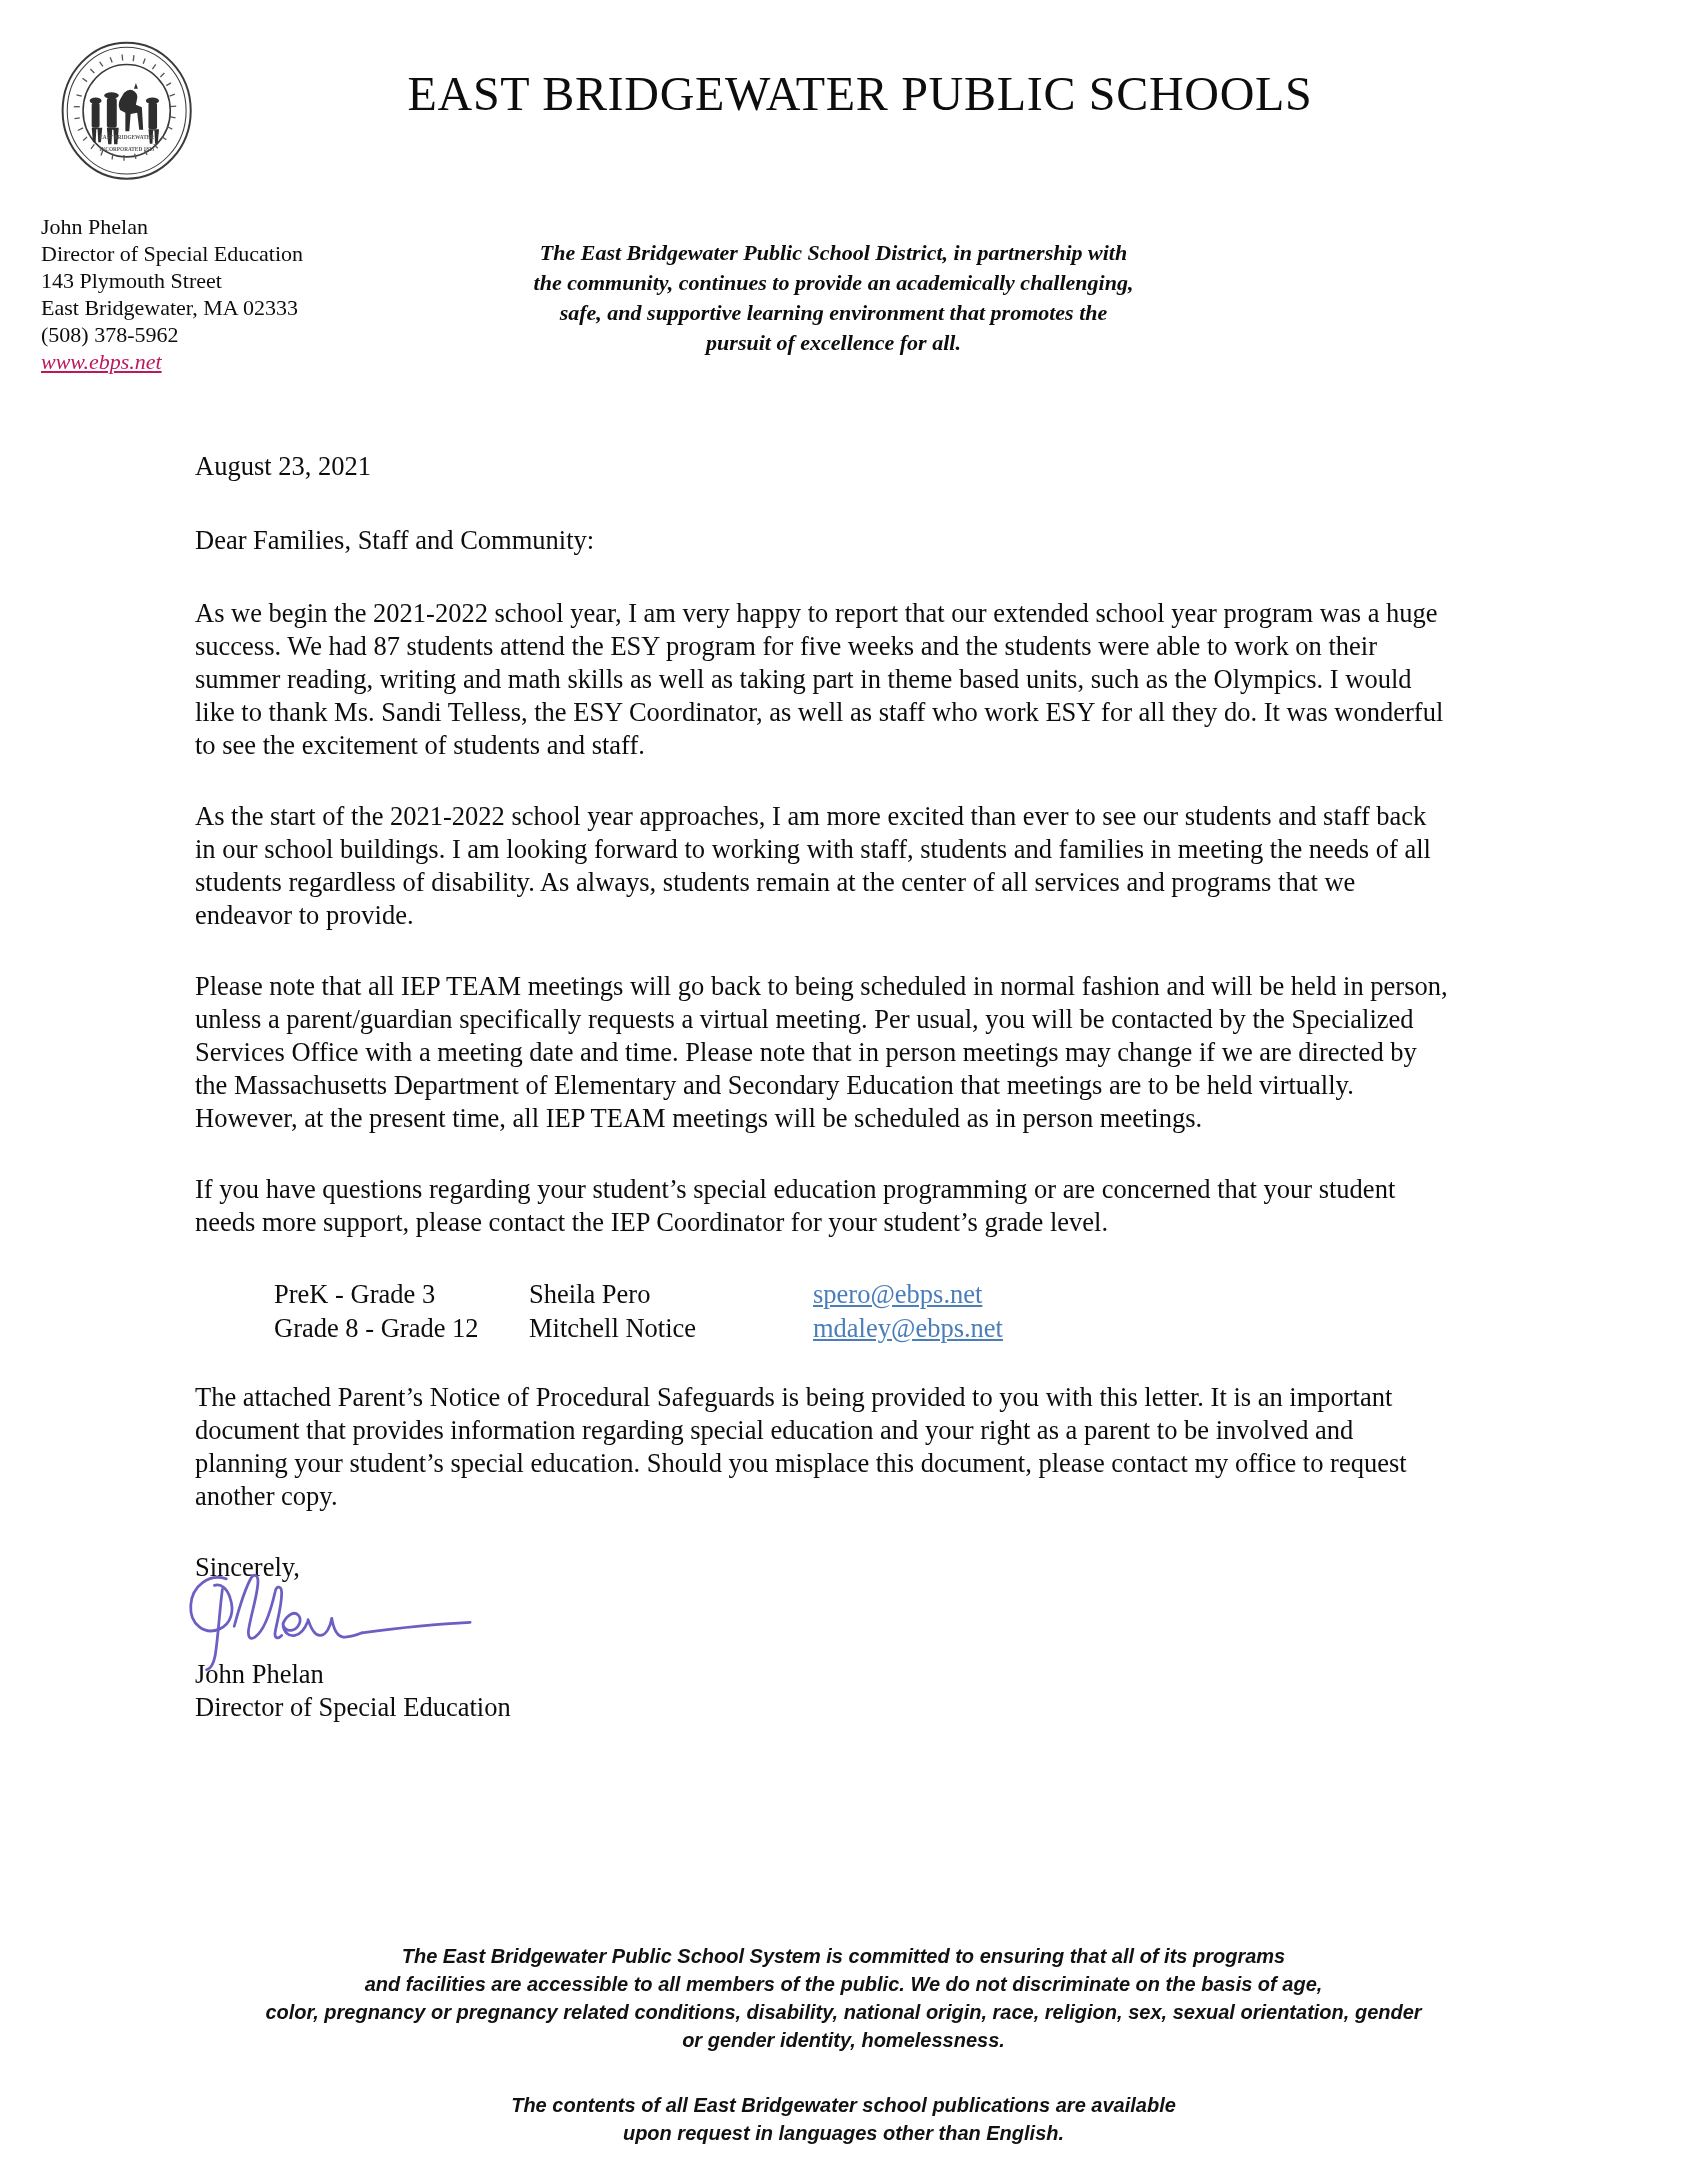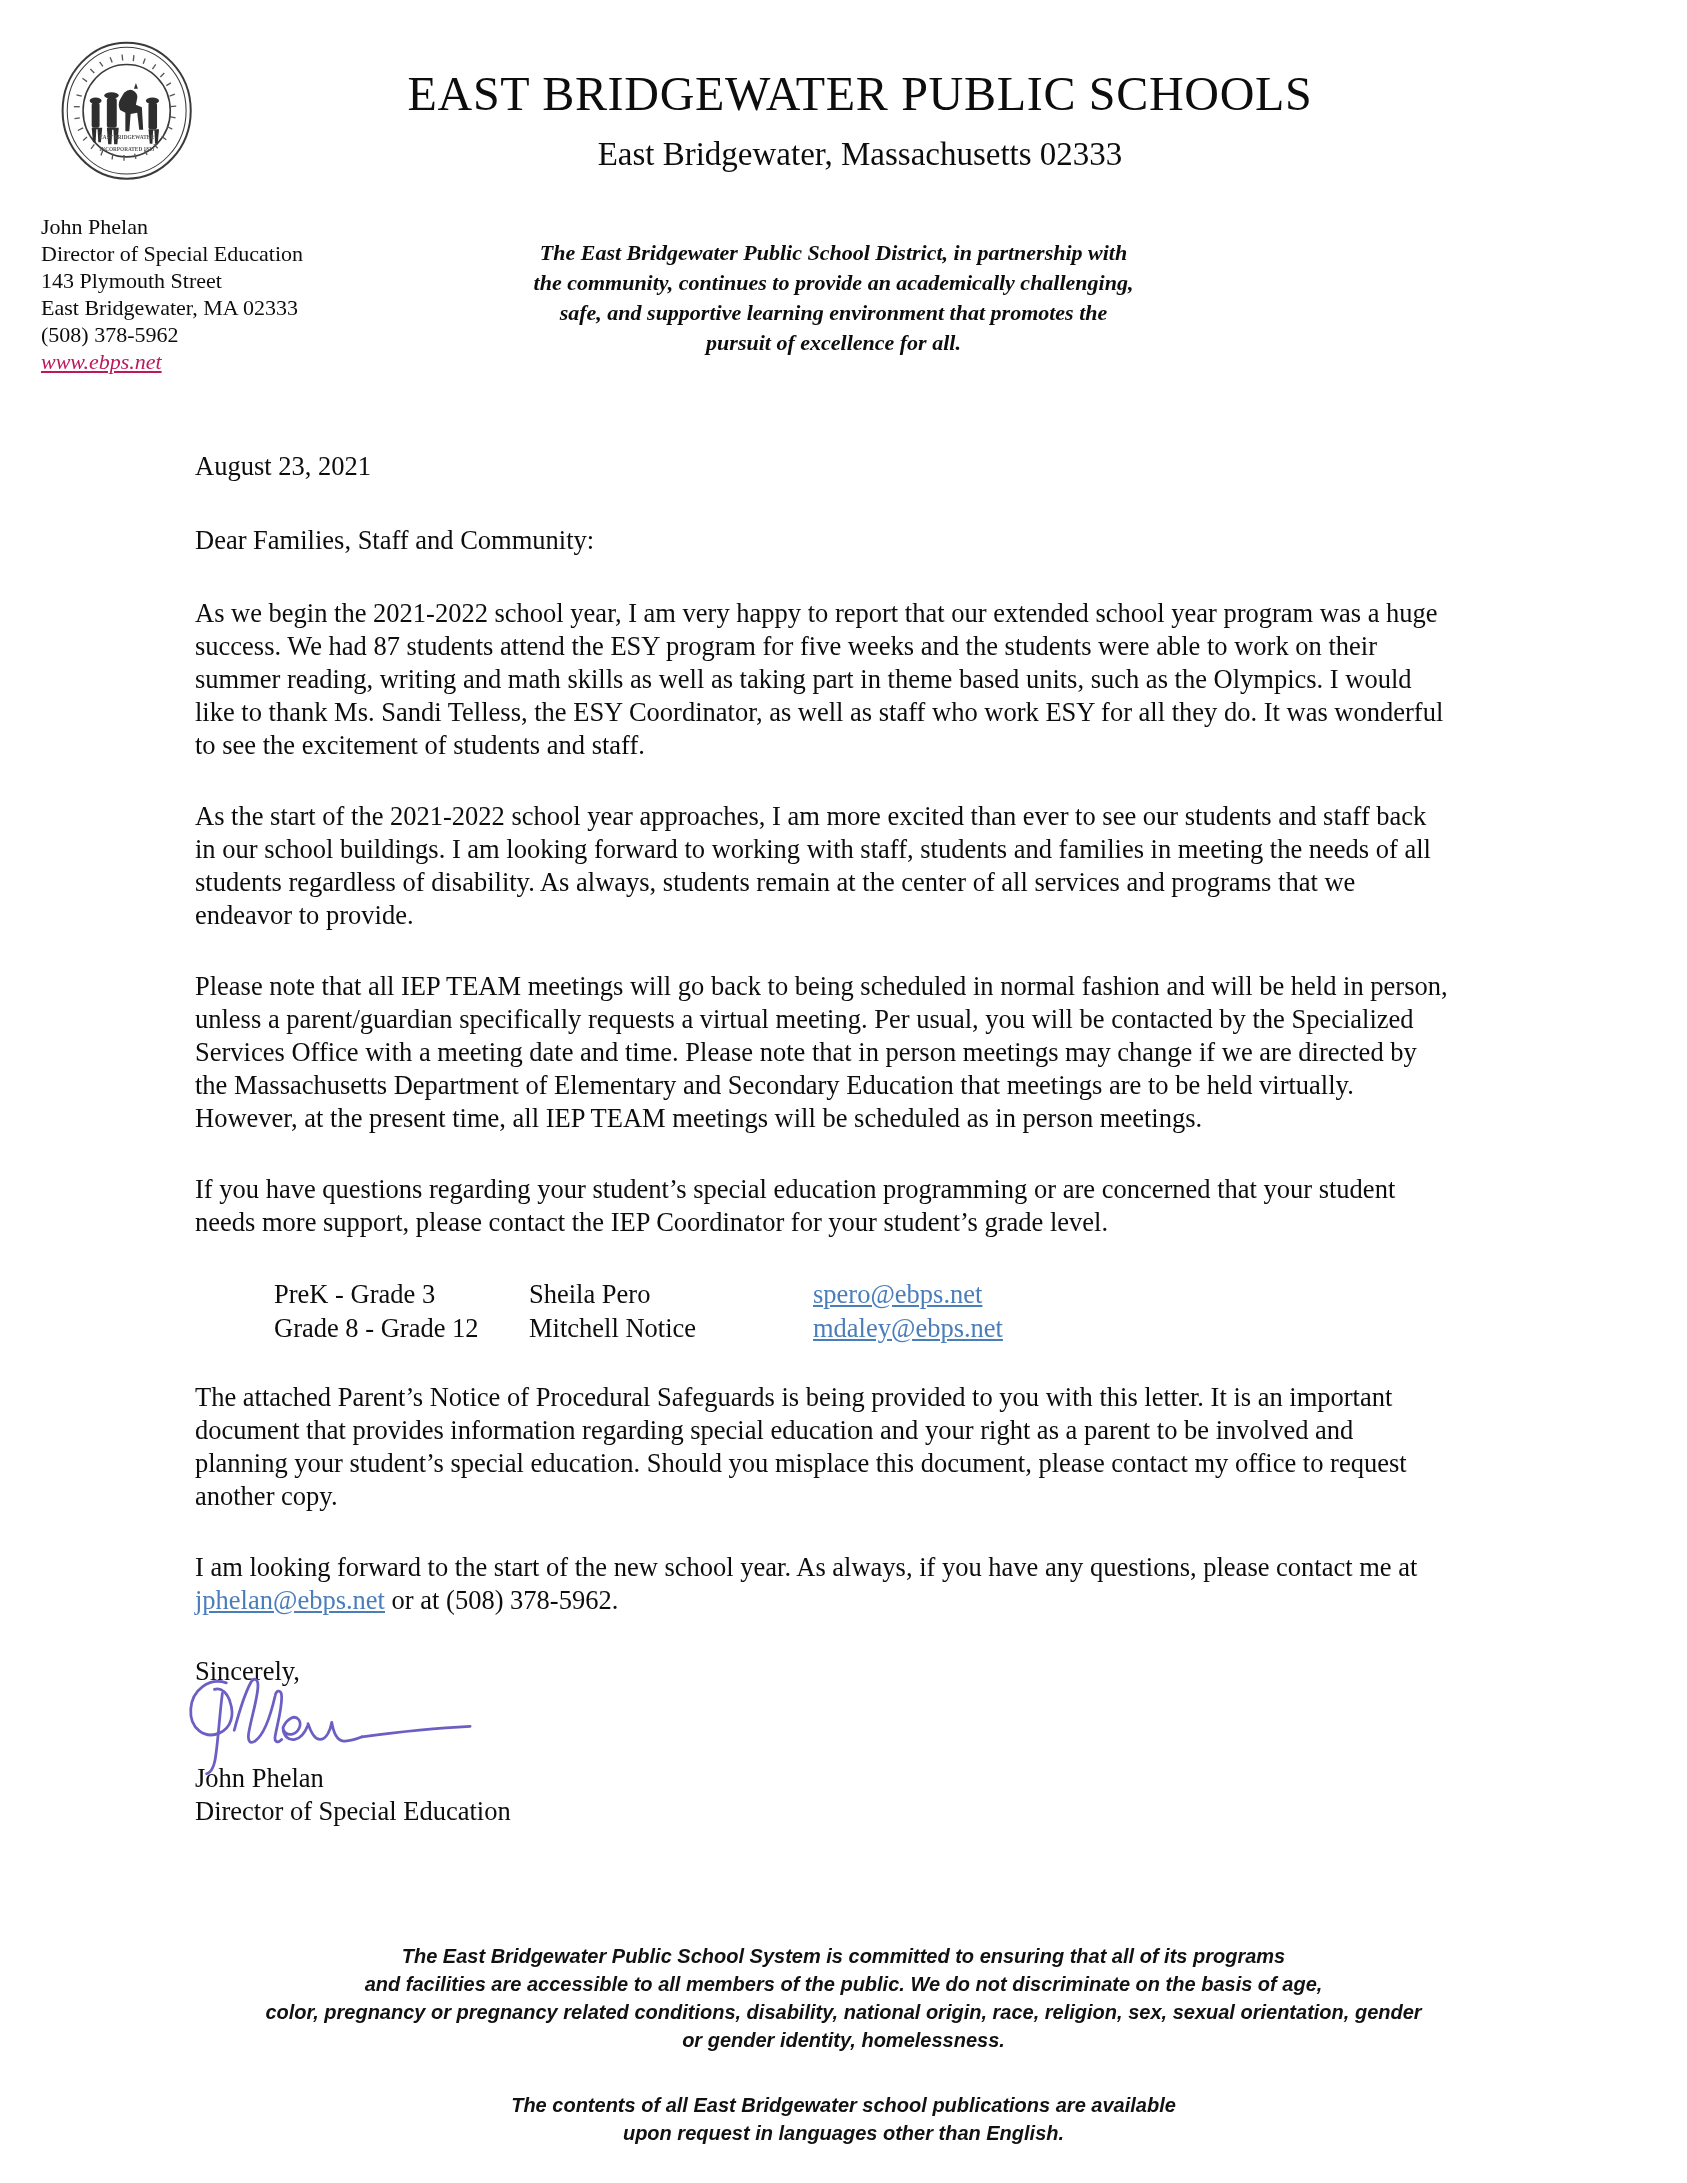--- a/index.html
+++ b/index.html
@@ -213,21 +213,20 @@
       </g>
       <g fill="#555" font-family="'Liberation Serif', serif" font-size="8" font-weight="bold">
         <text x="107" y="150" text-anchor="middle">EAST BRIDGEWATER</text>
         <text x="107" y="168" text-anchor="middle">INCORPORATED 1823</text>
       </g>
     </svg>
   </div>
 
   <div class="org-title">EAST BRIDGEWATER PUBLIC SCHOOLS</div>
 
-  <div class="org-subtitle">East Bridgewater, Massachusetts  02333</div>
 
   <div class="contact-block">
     <div>John Phelan</div>
     <div>Director of Special Education</div>
     <div>143 Plymouth Street</div>
     <div>East Bridgewater, MA  02333</div>
     <div>(508) 378-5962</div>
     <div><span class="weblink">www.ebps.net</span></div>
   </div>
 
@@ -263,21 +262,20 @@
       <tr>
         <td class="col-grade">Grade 8 - Grade 12</td>
         <td class="col-name">Mitchell Notice</td>
         <td class="col-email"><span class="mail-link">mdaley@ebps.net</span></td>
       </tr>
     </tbody>
   </table>
 
   <p class="para">The attached Parent’s Notice of Procedural Safeguards is being provided to you with this letter.  It is an important document that provides information regarding special education and your right as a parent to be involved and planning your student’s special education.  Should you misplace this document, please contact my office to request another copy.</p>
 
-  <p class="para"><span>I am looking forward to the start of the new school year.  As always, if you have any questions, please contact me at </span><span class="mail-link">jphelan@ebps.net</span><span> or at (508) 378-5962.</span></p>
 
   <p class="closing">Sincerely,</p>
 
   <div class="sig-wrap">
     <svg class="sig-svg" width="397" height="112" viewBox="0 0 600 170" xmlns="http://www.w3.org/2000/svg">
       <g fill="none" stroke="#6b5fc4" stroke-width="4.2" stroke-linecap="round" stroke-linejoin="round">
         <path d="M66 24 C40 16, 14 34, 12 64 C10 94, 34 110, 56 100 C74 92, 78 72, 72 54 C68 40, 58 30, 48 34"></path>
         <path d="M60 40 C56 70, 54 106, 50 134 C48 150, 44 160, 36 162"></path>
         <path d="M78 96 C86 66, 96 36, 104 22 C108 16, 114 18, 114 28 C114 46, 104 76, 100 100 C98 112, 102 118, 110 112 C124 102, 134 70, 140 44 C142 34, 150 34, 150 46 C150 66, 142 92, 140 106 C139 114, 144 116, 150 110"></path>
         <path d="M152 92 C158 78, 170 72, 176 80 C181 87, 176 99, 166 102 C158 104, 152 98, 152 92 C152 104, 160 112, 170 110 C180 108, 186 98, 190 88"></path>

